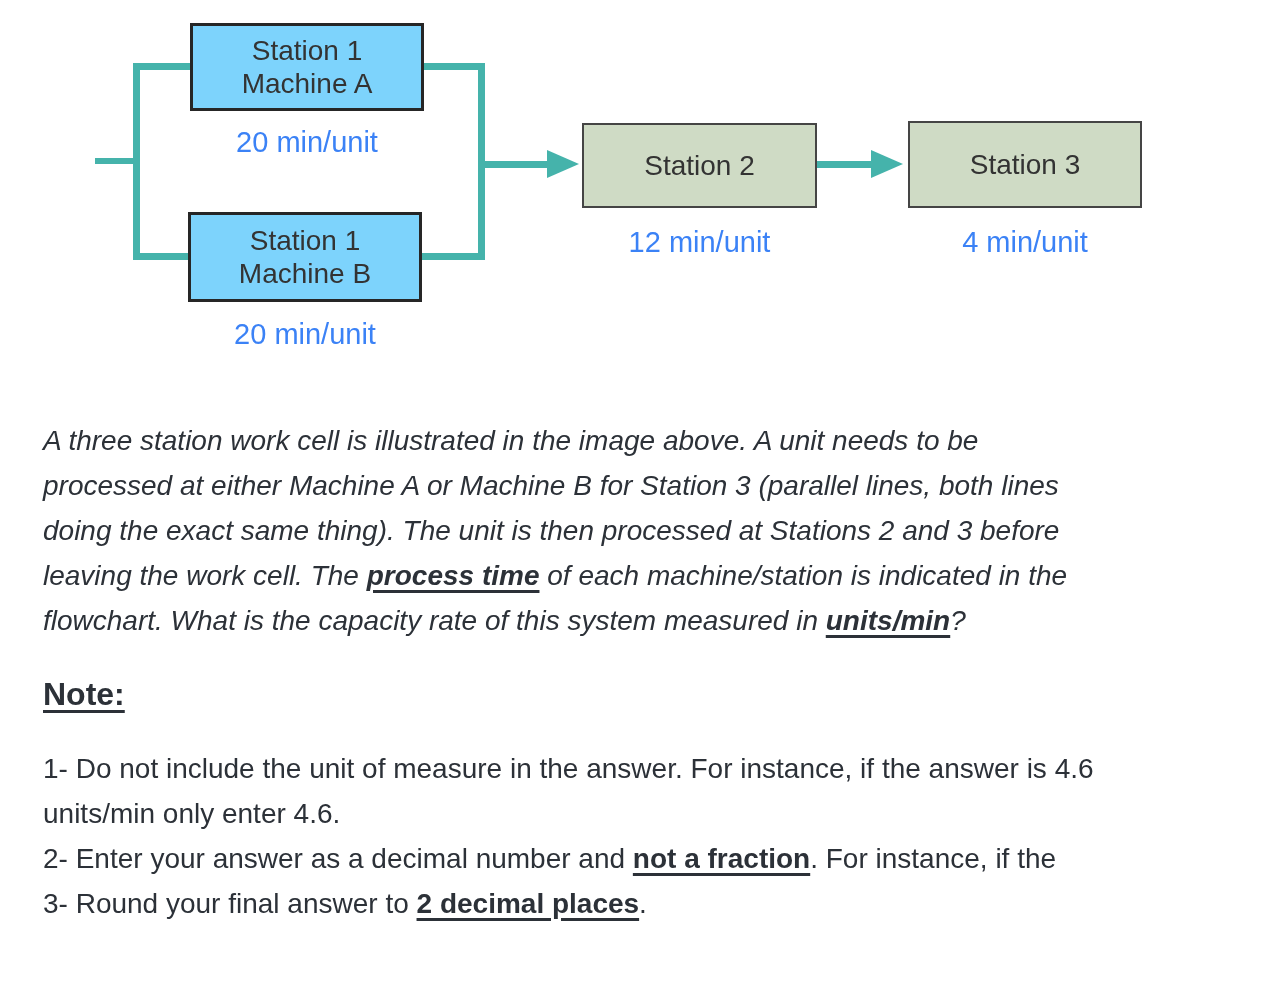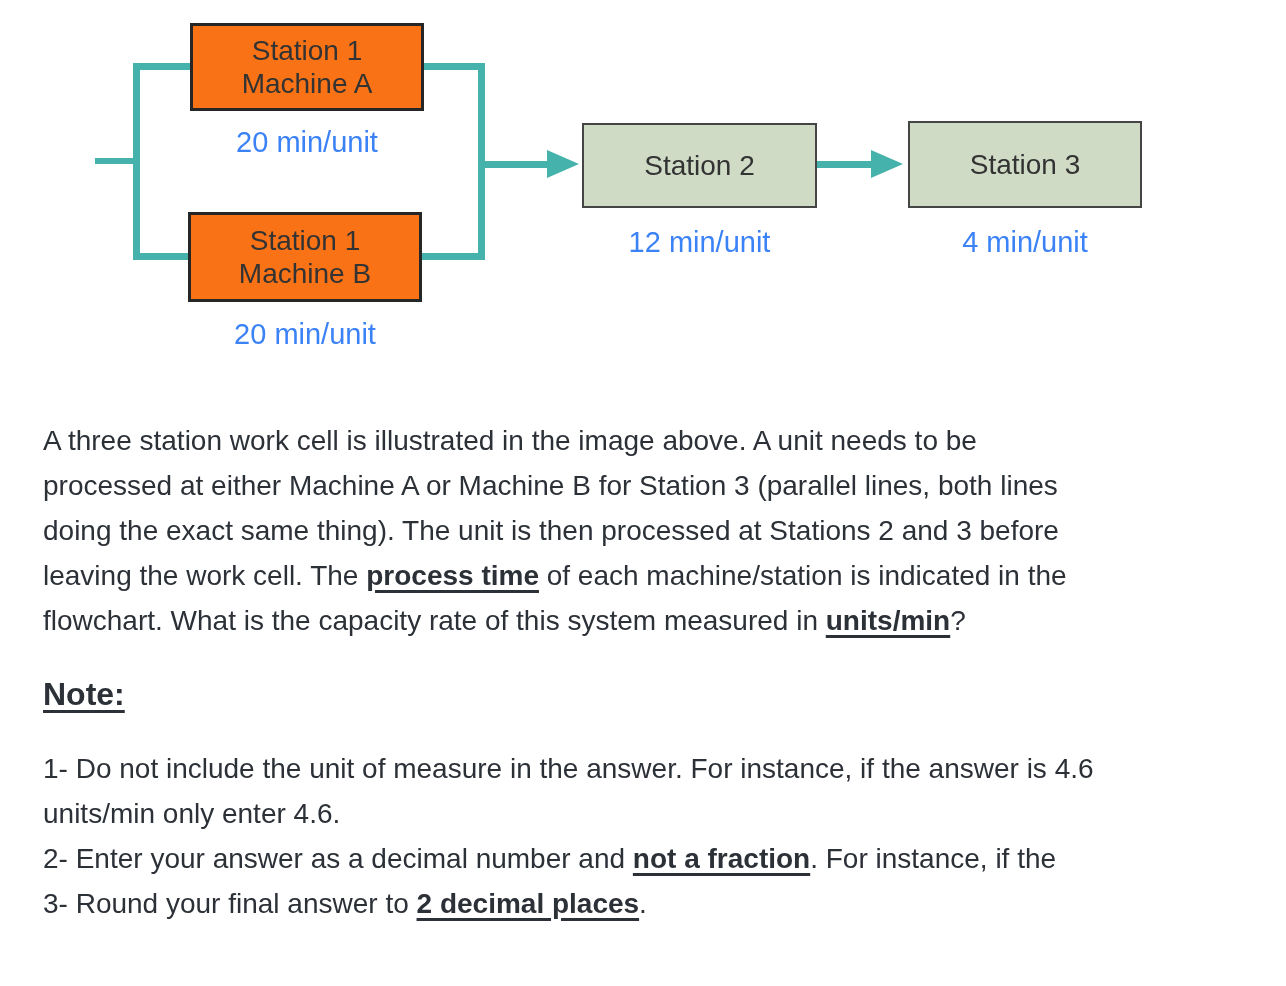--- a/index.html
+++ b/index.html
@@ -15,21 +15,21 @@
   
   .flowchart { position: absolute; left: 0; top: 0; width: 1286px; height: 370px; }
 
   .node {
     position: absolute;
     display: flex; flex-direction: column;
     align-items: center; justify-content: center;
     text-align: center;
     font-size: 28px; line-height: 33px; color: #333333;
   }
-  .machine { background: #f97316; border: 3px solid #262626; text-align: center; }
+  .machine { background: #7dd3fc; border: 3px solid #262626; text-align: center; }
   .station { background: #cfdbc5; border: 2px solid #454545; }
 
   #box-a { left: 190px; top: 23px;  width: 228px; height: 82px; }
   #box-b { left: 188px; top: 212px; width: 228px; height: 84px; }
   #box-2 { left: 582px; top: 123px; width: 231px; height: 81px; }
   #box-3 { left: 908px; top: 121px; width: 230px; height: 83px; }
 
   .time-label {
     position: absolute; text-align: center;
     font-size: 29px; color: #3b82f6; white-space: nowrap;
@@ -56,21 +56,21 @@
     border-bottom: 14px solid transparent;
     border-left: 32px solid #45b3ab;
   }
   #arrow1-head { left: 547px; top: 150px; }
   #arrow2-head { left: 871px; top: 150px; }
 
   
   .textline { white-space: pre; }
   .question {
     position: absolute; left: 43px; top: 418px;
-    font-size: 28px; line-height: 45px; color: #2c3138;
+    font-size: 28px; line-height: 45px; color: #2c3138; font-style: italic;
   }
   .emph {
     font-weight: bold;
     text-decoration: underline;
     text-decoration-thickness: 3px;
     text-underline-offset: 5px;
   }
   .note-heading {
     position: absolute; left: 43px; top: 672px;
     font-size: 32px; line-height: 45px; font-weight: bold;

